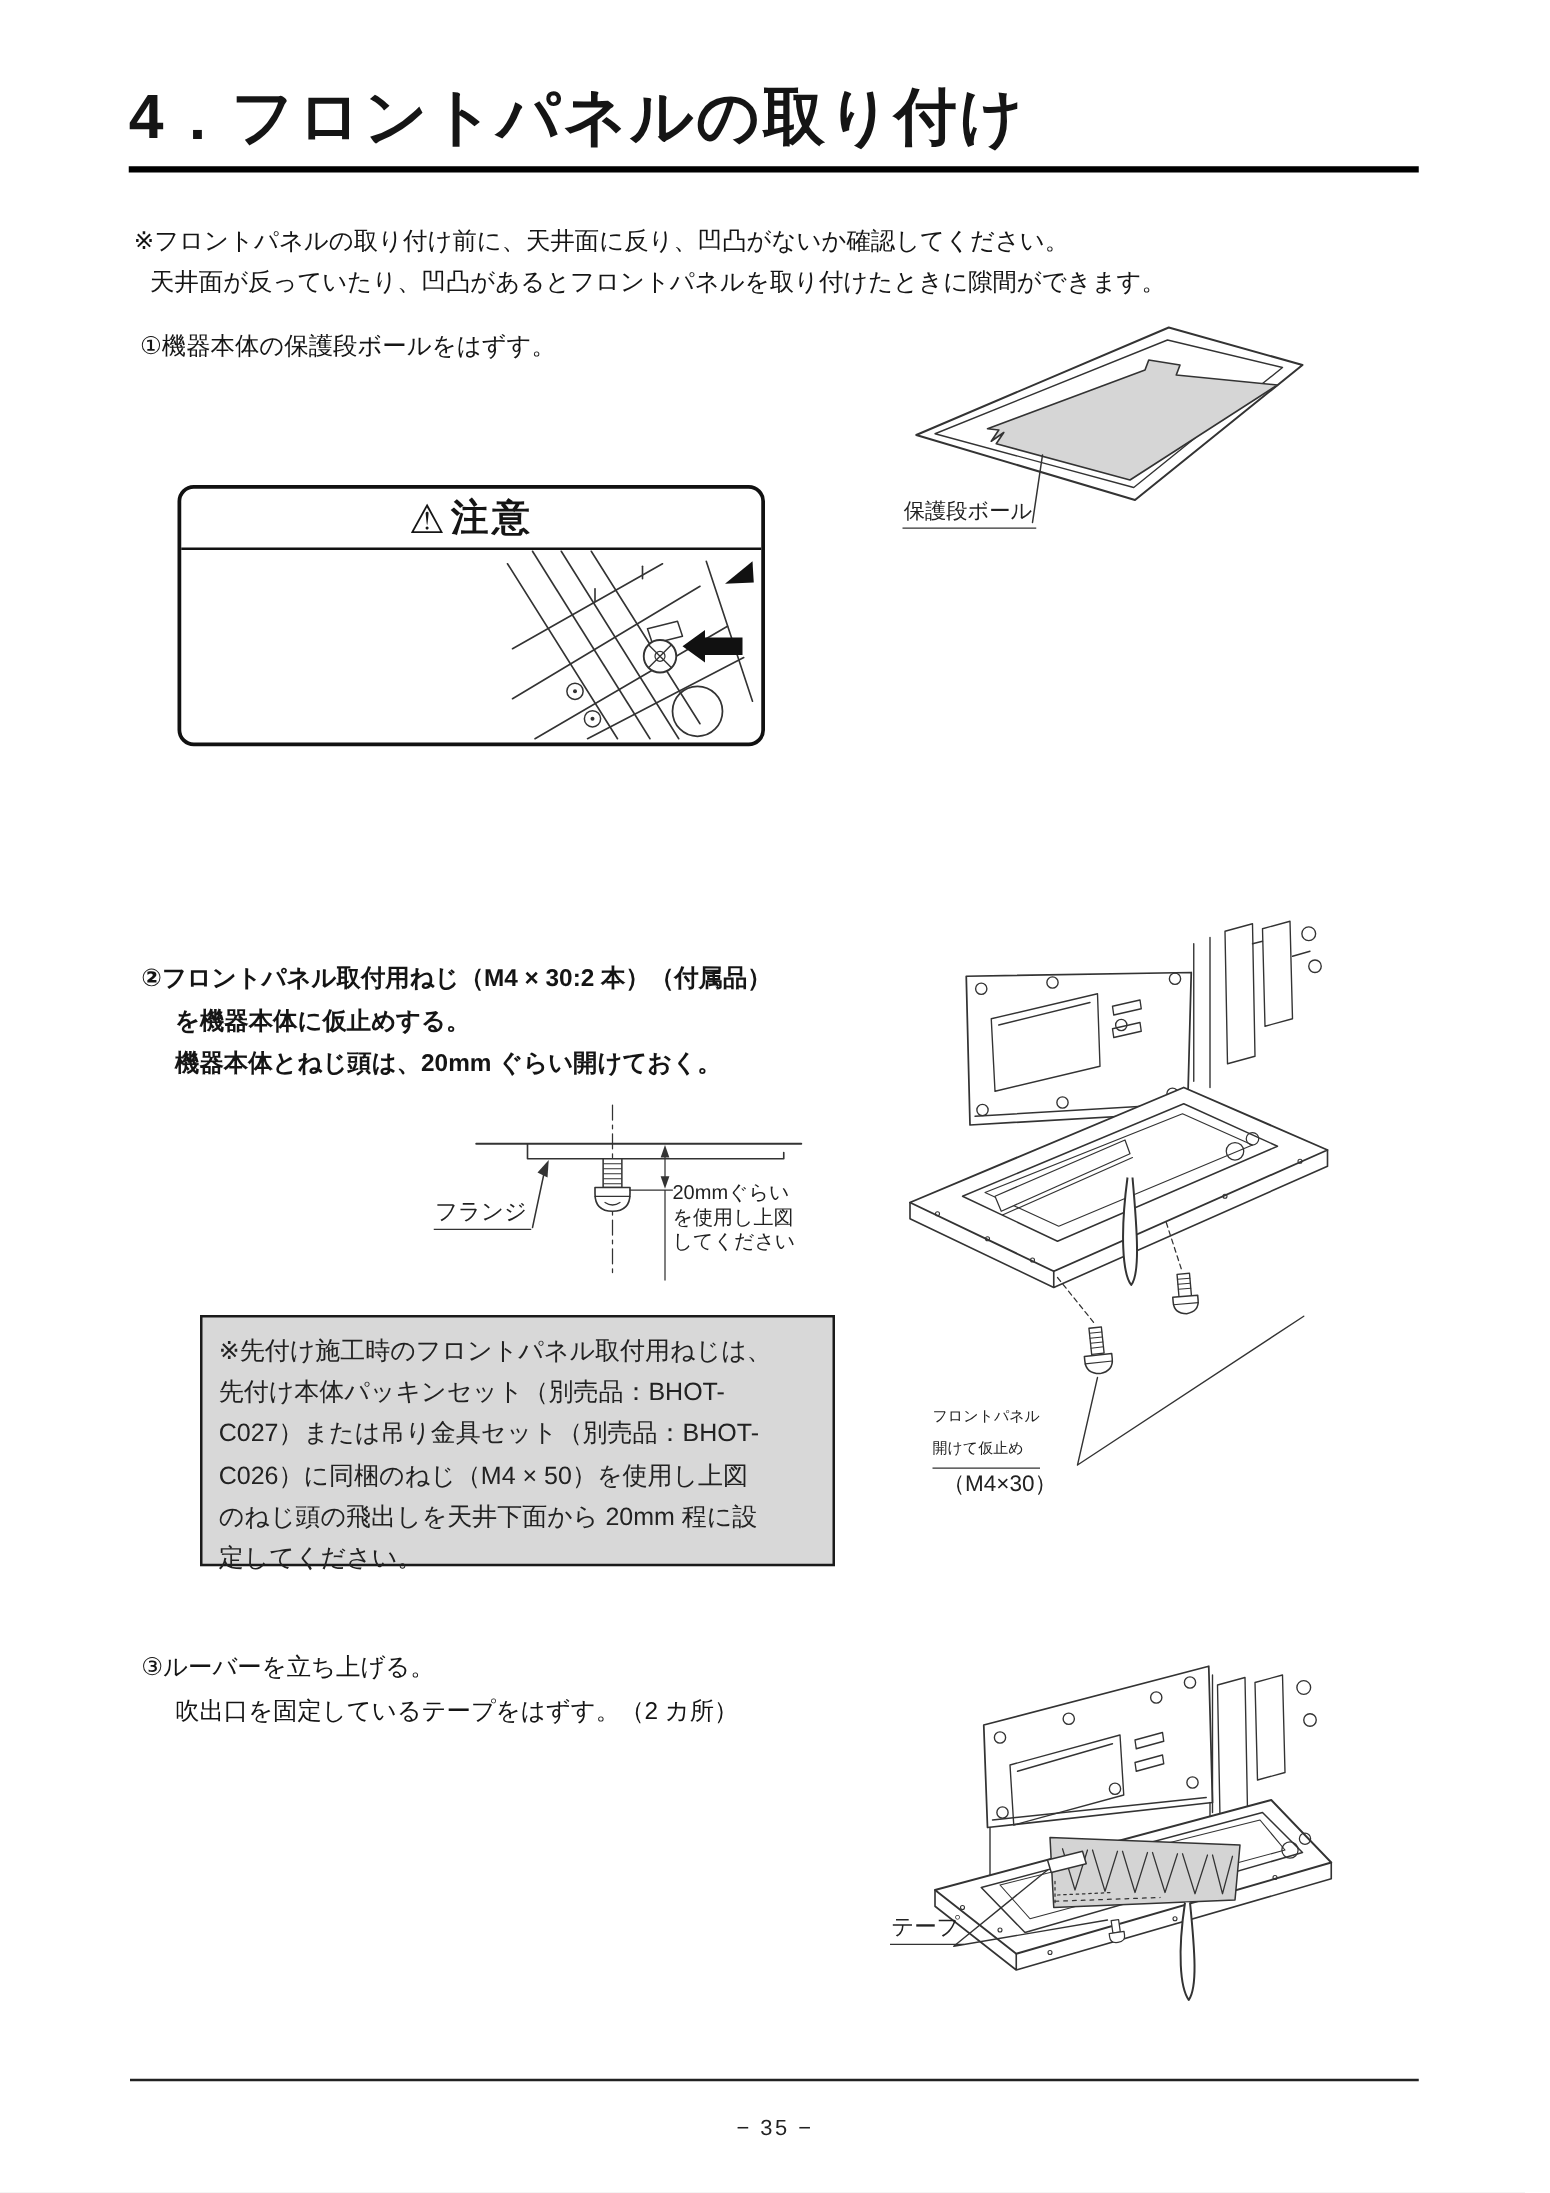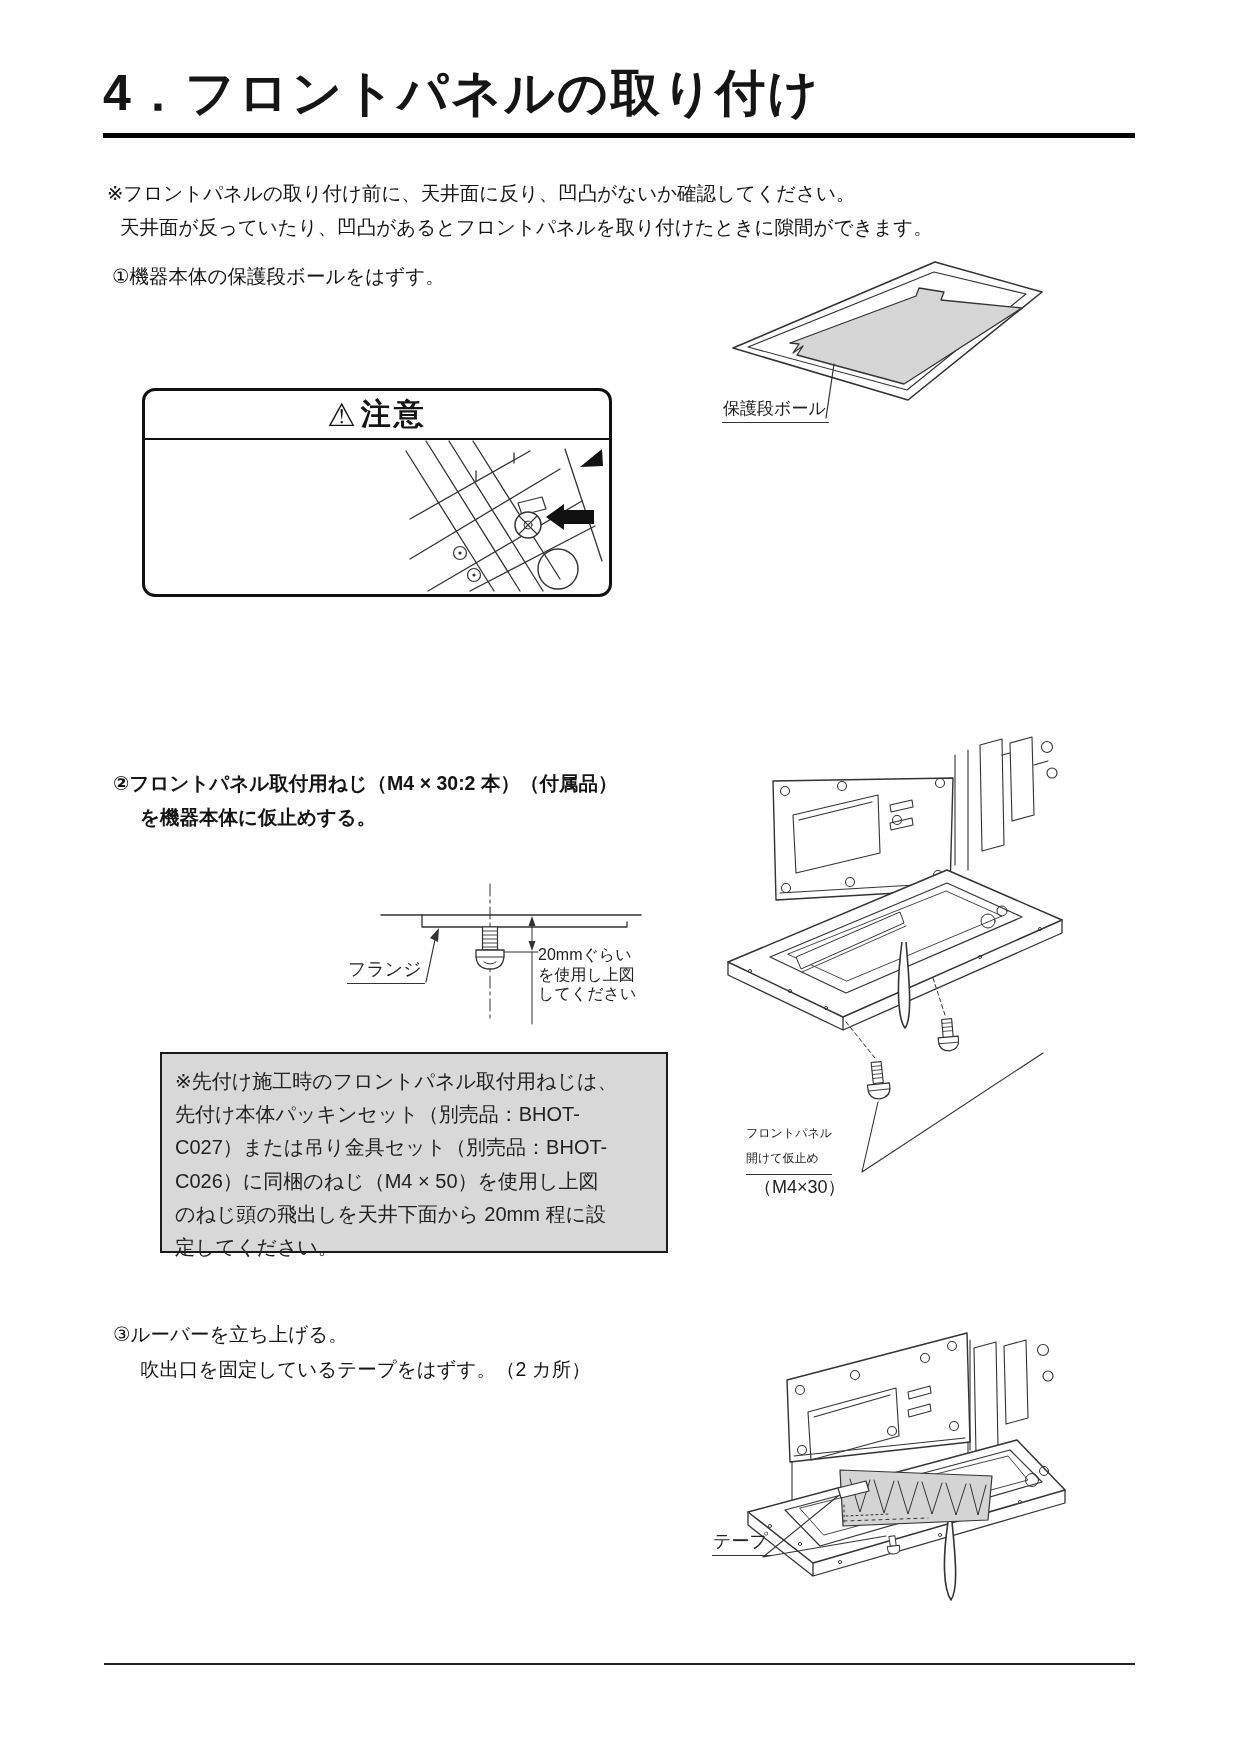--- a/index.html
+++ b/index.html
@@ -2,21 +2,21 @@
 <html><head>
 <meta charset="utf-8">
 <style>
   html,body{margin:0;padding:0;background:#ececec;}
   #page{position:relative;width:1240px;height:1754px;background:#ffffff;margin:0 auto;
     font-family:"Liberation Sans","DejaVu Sans",sans-serif;color:#151515;overflow:hidden;}
   .abs{position:absolute;}
   #title{left:103px;top:60px;font-size:50px;font-weight:800;letter-spacing:2px;}
   #title-rule{left:103px;top:133px;width:1032px;height:5px;background:#000;}
   #intro{left:107px;top:176px;font-size:19.5px;line-height:34px;}
-  #intro .l2{padding-left:13px;}
+  #intro .l2{padding-left:13px;font-family:Liberation Serif, serif;}
   #step1{left:112px;top:263px;font-size:19.5px;}
   .diagram-label{border-bottom:1.6px solid #333;padding:0 3px 2px 1px;color:#222;}
   #label-cardboard{left:722px;top:397px;font-size:17px;}
   #caution{left:142px;top:388px;width:470px;height:209px;border:3px solid #111;border-radius:13px;background:#fff;box-sizing:border-box;}
   #caution-header{height:47px;border-bottom:2.5px solid #111;display:flex;align-items:center;justify-content:center;gap:5px;}
   #caution-icon{font-size:32px;line-height:1;}
   #caution-title{font-size:30px;font-weight:700;letter-spacing:3px;}
   #caution-body{position:absolute;left:14px;top:54px;width:254px;font-size:21px;line-height:33px;color:#222;}
   #caution-art{position:absolute;right:4px;top:50px;}
   #step2{left:113px;top:766px;font-size:19.5px;line-height:34px;font-weight:bold;}
@@ -88,20 +88,21 @@
       <circle class="wh" stroke-width="1.2" cx="64" cy="134" r="6.5"></circle>
         <circle cx="64" cy="134" r="1.6" fill="#333"></circle>
       <polygon fill="#111" points="136,76 154,63 154,69 184,69 184,83 154,83 154,89"></polygon>
       <polygon fill="#111" points="170,26 192,8 193,25"></polygon>
     </svg>
   </div>
 
   <div class="abs" id="step2">
     <div>②フロントパネル取付用ねじ（M4 × 30:2 本）（付属品）</div>
     <div class="ind">を機器本体に仮止めする。</div>
+    <div class="ind">機器本体とねじ頭は、20mm ぐらい開けておく。</div>
   </div>
 
   <svg class="abs" style="left:275px;top:878px;" width="370" height="150" viewBox="0 0 370 150">
     <path class="ln" stroke-width="1" stroke-dasharray="12 4 3 4" d="M 215,6 L 215,144"></path>
     <path class="ln" stroke-width="1.6" d="M 106,37 L 366,37"></path>
     <path class="ln" stroke-width="1.3" d="M 147,37 L 147,49 L 352,49 L 352,44"></path>
     <g>
       <rect class="wh" stroke-width="1.2" x="207.5" y="49" width="15" height="23"></rect>
       <g class="ln" stroke-width="0.9">
         <path d="M 208,53 L 222,53"></path>
@@ -278,14 +279,15 @@
     <g transform="rotate(-8 253 214)">
       <rect class="wh" stroke-width="1" x="250" y="206" width="6" height="10"></rect>
       <path class="wh" stroke-width="1" d="M 247,216 L 259,216 L 259,219 Q 259,224 253,224 Q 247,224 247,219 Z"></path>
     </g>
     <path class="wh" stroke-width="1.6" d="M 308,192 C 302,232 304,260 311,270 C 318,260 316,232 312,192"></path>
     <path class="ln" stroke-width="1.1" d="M 123,227 L 198,166 M 123,227 L 246,206"></path>
   </svg>
   <div class="abs diagram-label" id="label-tape">テープ</div>
 
   <div class="abs" id="footer-rule"></div>
+  <div class="abs" id="page-number">− 35 −</div>
 
 </div>
 
 </body></html>

